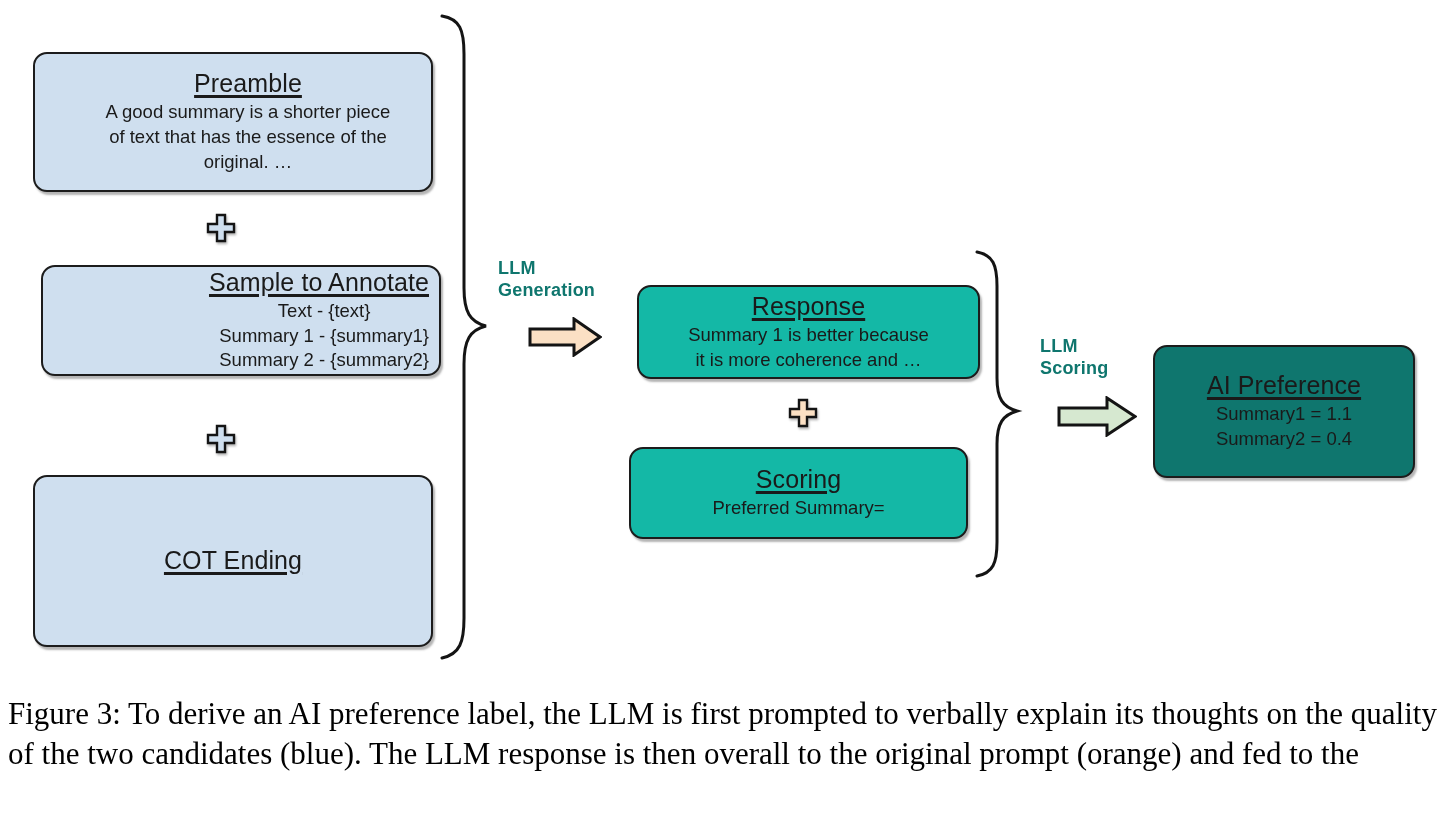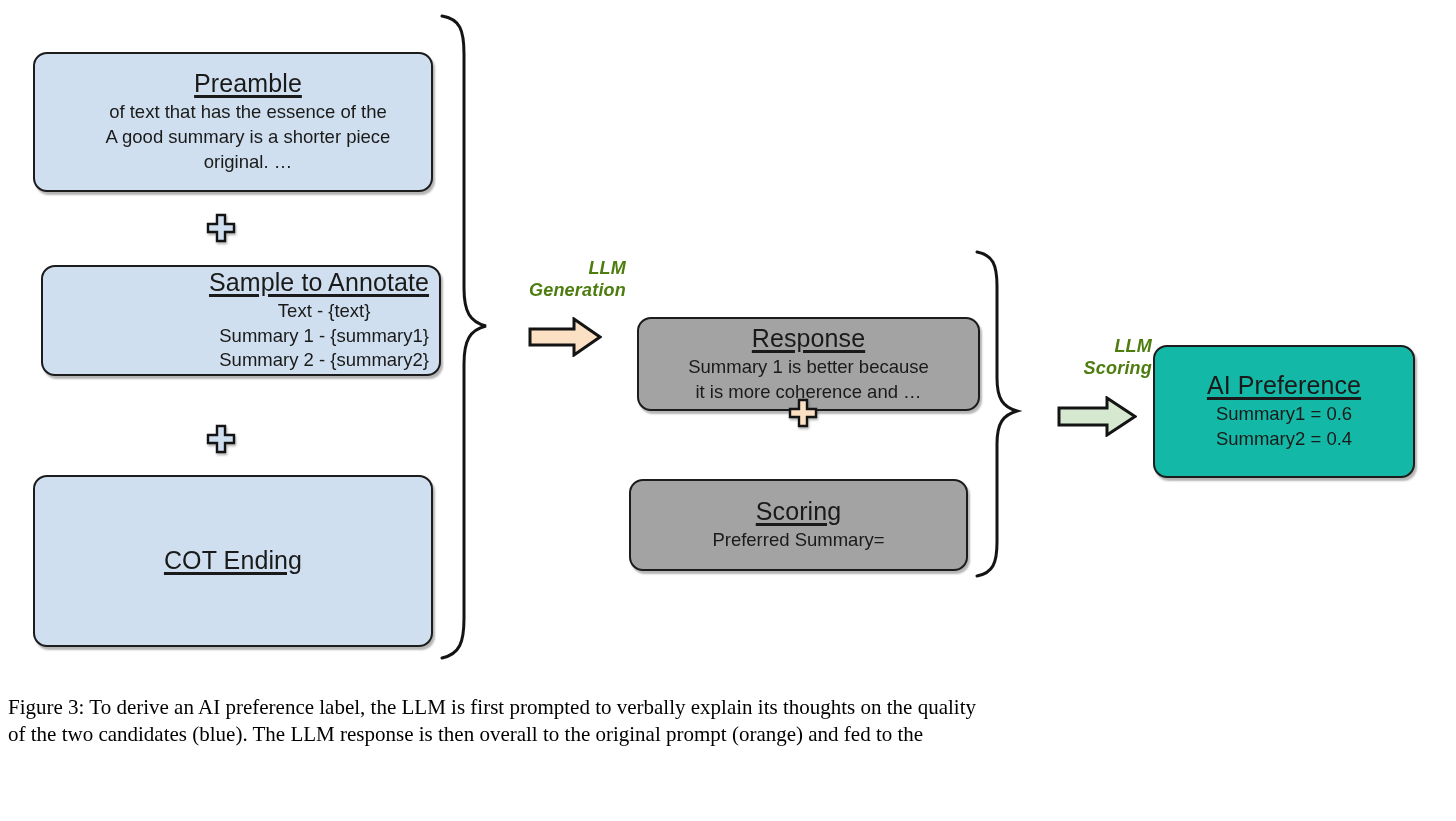--- a/index.html
+++ b/index.html
@@ -49,22 +49,22 @@
     white-space: nowrap;
   }
   .node .body {
     font-size: 18.5px;
     line-height: 1.34;
     font-weight: 400;
   }
   .node .body .ln { display: block; white-space: nowrap; }
 
   .blue  { background: #cfdfef; }
-  .orange{ background: #a3a3a3; margin-top: 32px; }
-  .green { background: #14b8a6; }
+  .orange{ background: #14b8a6; }
+  .green { background: #0f766e; }
 
   
   #box-preamble        { left: 33px;  top: 52px;  width: 400px; height: 140px; padding-left: 40px; }
   #box-sample          { left: 41px;  top: 265px; width: 400px; height: 111px; align-items: flex-end; }
   #box-cot             { left: 33px;  top: 475px; width: 400px; height: 172px; }
   #box-response        { left: 637px; top: 285px; width: 343px; height: 94px;  }
   #box-ending          { left: 629px; top: 447px; width: 339px; height: 92px;  }
   #box-ai-pref         { left: 1153px;top: 345px; width: 262px; height: 133px; }
 
   
@@ -90,52 +90,51 @@
   .brace svg { display: block; width: 100%; height: 100%; }
   #brace-left  { left: 440px; top: 14px;  width: 52px;  height: 646px; }
   #brace-right { left: 975px; top: 250px; width: 48px;  height: 328px; }
 
   
   .stage-label {
     position: absolute;
     font-size: 18px;
     font-weight: bold;
     line-height: 1.22;
-    text-align: right;
-    color: #4d7c0f;
+    text-align: left;
+    color: #0f766e;
     letter-spacing: .2px;
-    font-style: italic;
   }
   #label-generation { left: 498px;  top: 258px; width: 128px; }
   #label-scoring    { left: 1040px; top: 336px; width: 112px; }
 
   
   #caption {
     position: absolute;
     left: 8px;
     top: 694px;
     width: 1436px;
     font-family: "Liberation Serif", serif;
-    font-size: 21px;
+    font-size: 31px;
     line-height: 1.30;
     color: #000000;
     text-align: left;
   }
   #caption .cap-line { display: block; white-space: nowrap; }
 </style>
 </head>
 <body>
 
 <div id="figure-area">
 
   <div class="node blue" id="box-preamble">
     <div class="title">Preamble</div>
     <div class="body">
+      <span class="ln">A good summary is a shorter piece</span>
       <span class="ln">of text that has the essence of the</span>
-      <span class="ln">A good summary is a shorter piece</span>
       <span class="ln">original. …</span>
     </div>
   </div>
 
   <div class="plus" id="plus-1">
     <svg viewBox="0 0 30 30" xmlns="http://www.w3.org/2000/svg">
       <path d="M11 2 H19 V11 H28 V19 H19 V28 H11 V19 H2 V11 H11 Z" fill="#cfdfef" stroke="#141414" stroke-width="2.4" stroke-linejoin="miter"></path>
     </svg>
   </div>
 
@@ -211,21 +210,21 @@
 
   <div class="arrow" id="arrow-scoring">
     <svg viewBox="0 0 80 41" xmlns="http://www.w3.org/2000/svg">
       <path d="M2 12 H50 V2 L78 20.5 L50 39 V29 H2 Z" fill="#d6e8d0" stroke="#141414" stroke-width="3" stroke-linejoin="miter"></path>
     </svg>
   </div>
 
   <div class="node green" id="box-ai-pref">
     <div class="title">AI Preference</div>
     <div class="body">
-      <span class="ln">Summary1 = 0.6</span>
+      <span class="ln">Summary1 = 1.1</span>
       <span class="ln">Summary2 = 0.4</span>
     </div>
   </div>
 
 </div>
 
 <div id="caption">
   <span class="cap-line">Figure 3: To derive an AI preference label, the LLM is first prompted to verbally explain its thoughts on the quality</span>
   <span class="cap-line">of the two candidates (blue). The LLM response is then overall to the original prompt (orange) and fed to the</span>
 </div>

